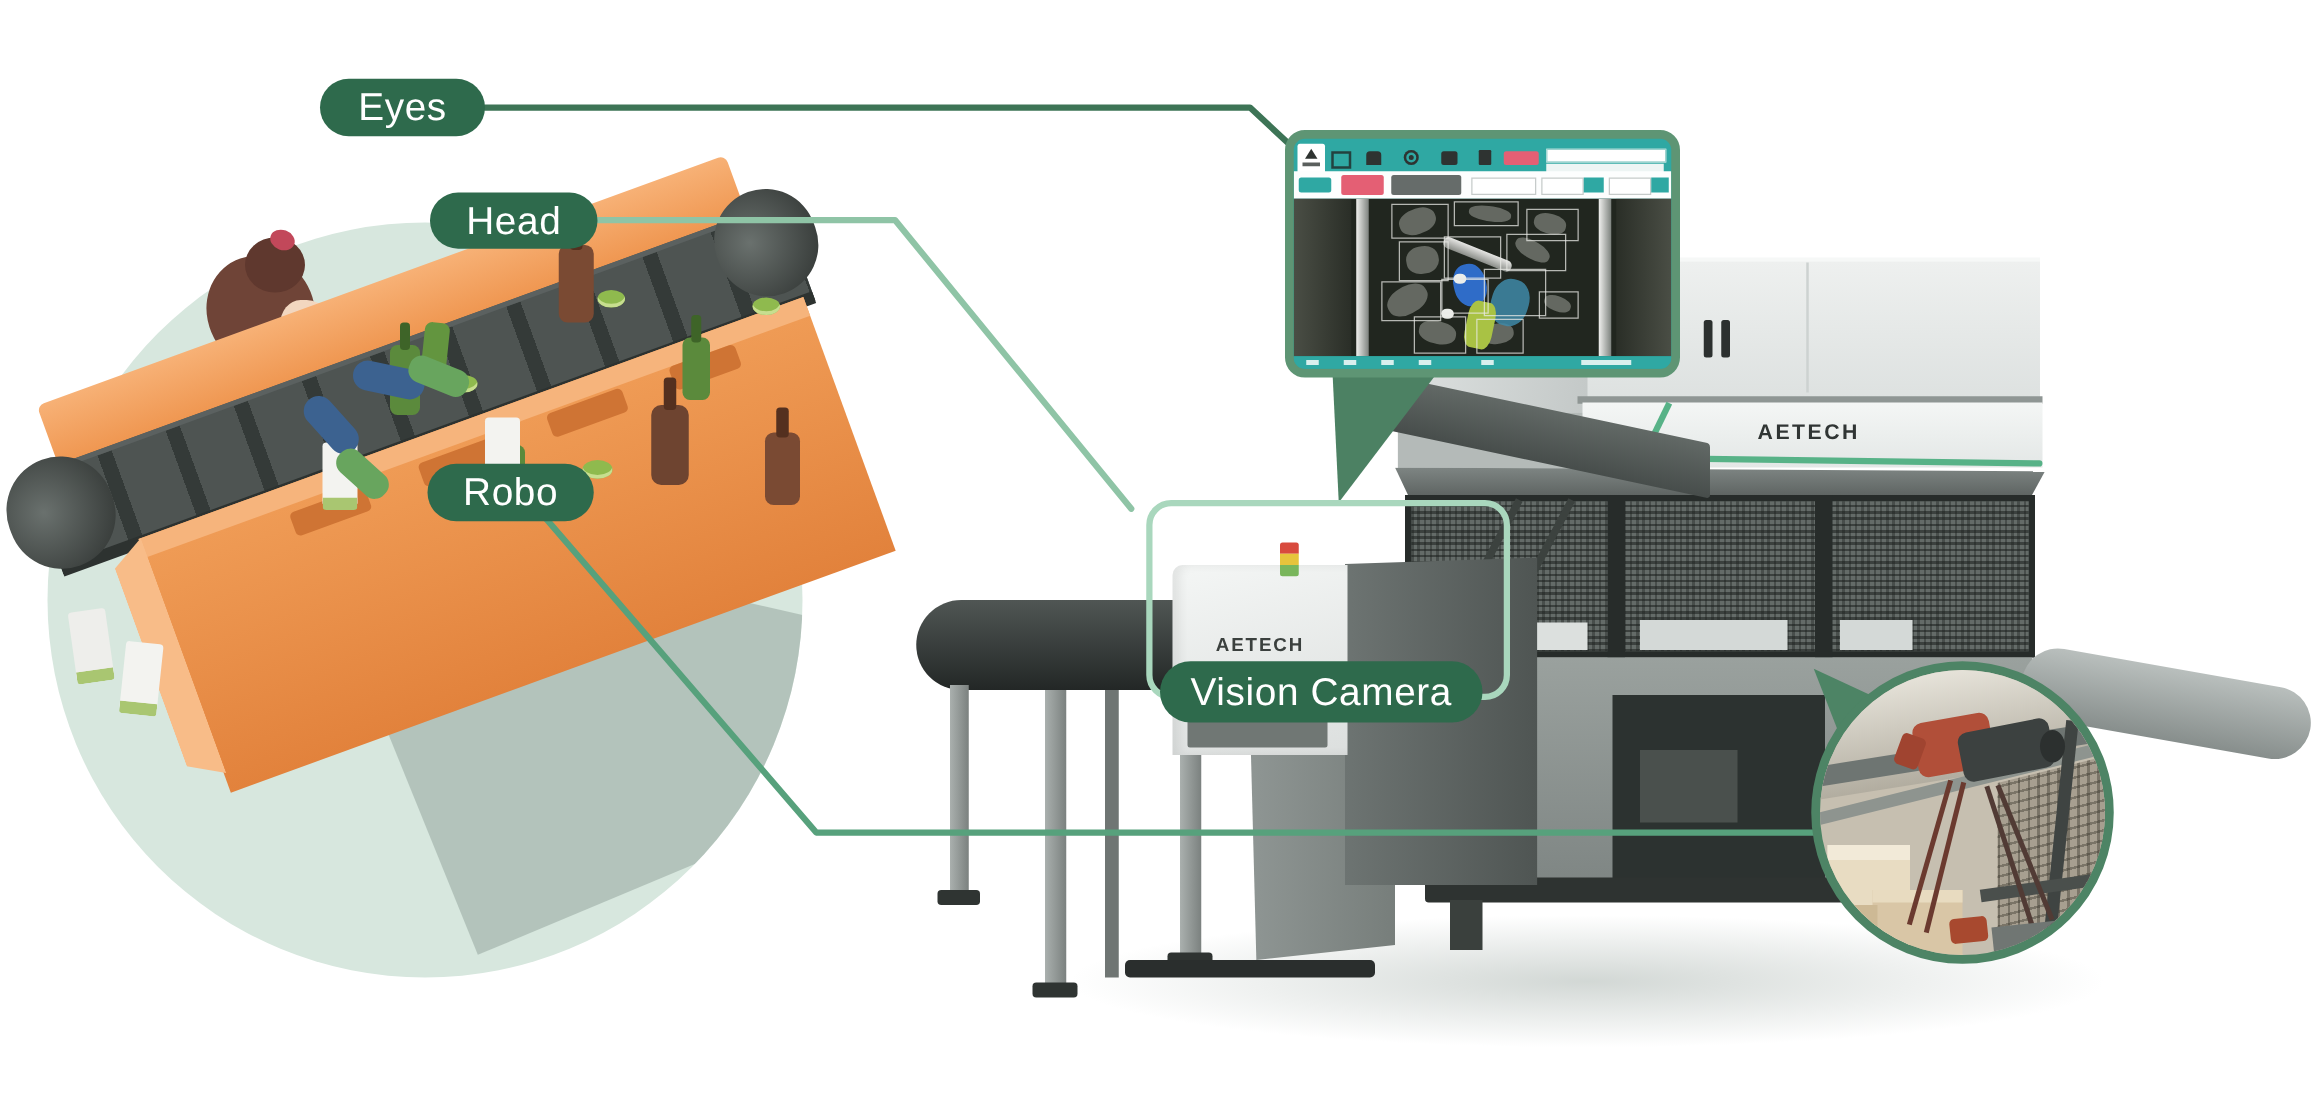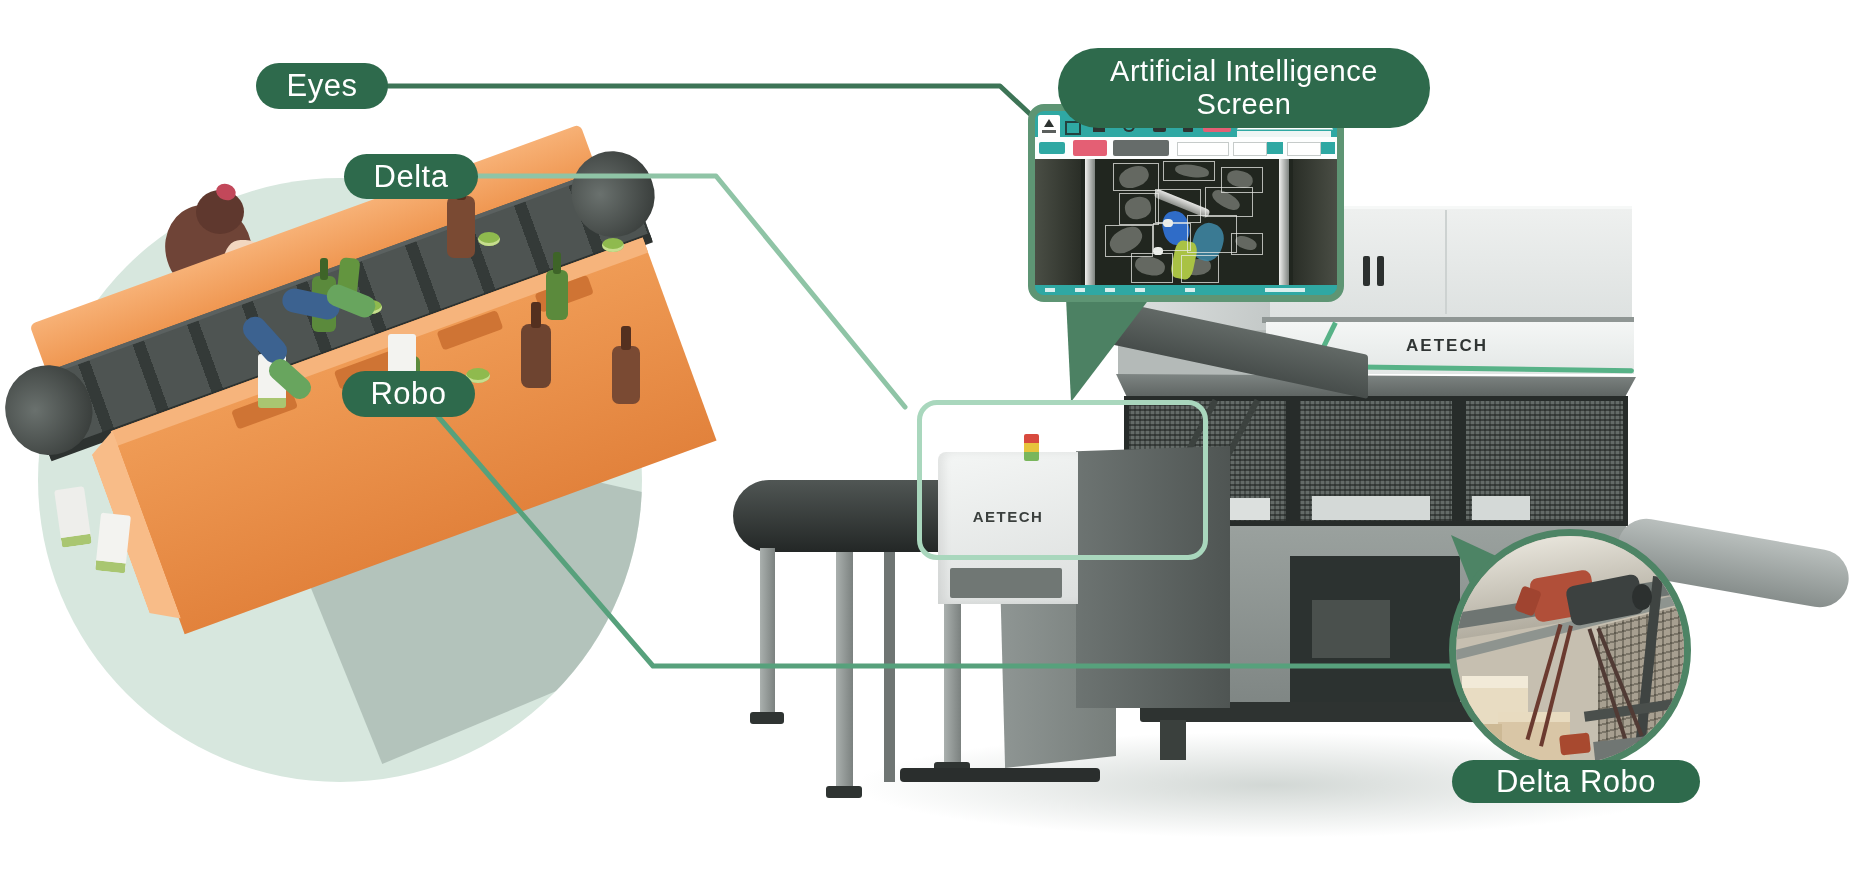--- a/index.html
+++ b/index.html
@@ -259,25 +259,22 @@
     <i class="a" style="left:150px;top:90px;width:4px;height:120px;background:#513b35;transform:rotate(-18deg);"></i>
     <i class="a" style="left:162px;top:88px;width:4px;height:116px;background:#513b35;transform:rotate(-22deg);"></i>
     <i class="a" style="left:104px;top:198px;width:30px;height:20px;background:#a8492f;border-radius:4px;transform:rotate(-6deg);"></i>
     <i class="a" style="left:140px;top:200px;width:110px;height:60px;background:#707673;transform:rotate(-6deg);"></i>
   </div>
 
   <div class="pill" style="left:256px;top:63px;width:132px;height:46px;">
     <span>Eyes</span>
   </div>
   <div class="pill" style="left:344px;top:154px;width:134px;height:45px;">
-    <span>Delta</span>
+    <span>Head</span>
   </div>
   <div class="pill" style="left:342px;top:371px;width:133px;height:46px;">
     <span>Robo</span>
   </div>
-  <div class="pill big" style="left:1058px;top:48px;width:372px;height:80px;">
-    <span style="display:inline-block;width:270px;">Artificial Intelligence Screen</span>
-  </div>
-  <div class="pill" style="left:1452px;top:760px;width:248px;height:43px;">
-    <span>Delta Robo</span>
+  <div class="pill" style="left:928px;top:529px;width:258px;height:49px;">
+    <span>Vision Camera</span>
   </div>
 
 </div>
 
 </body></html>

